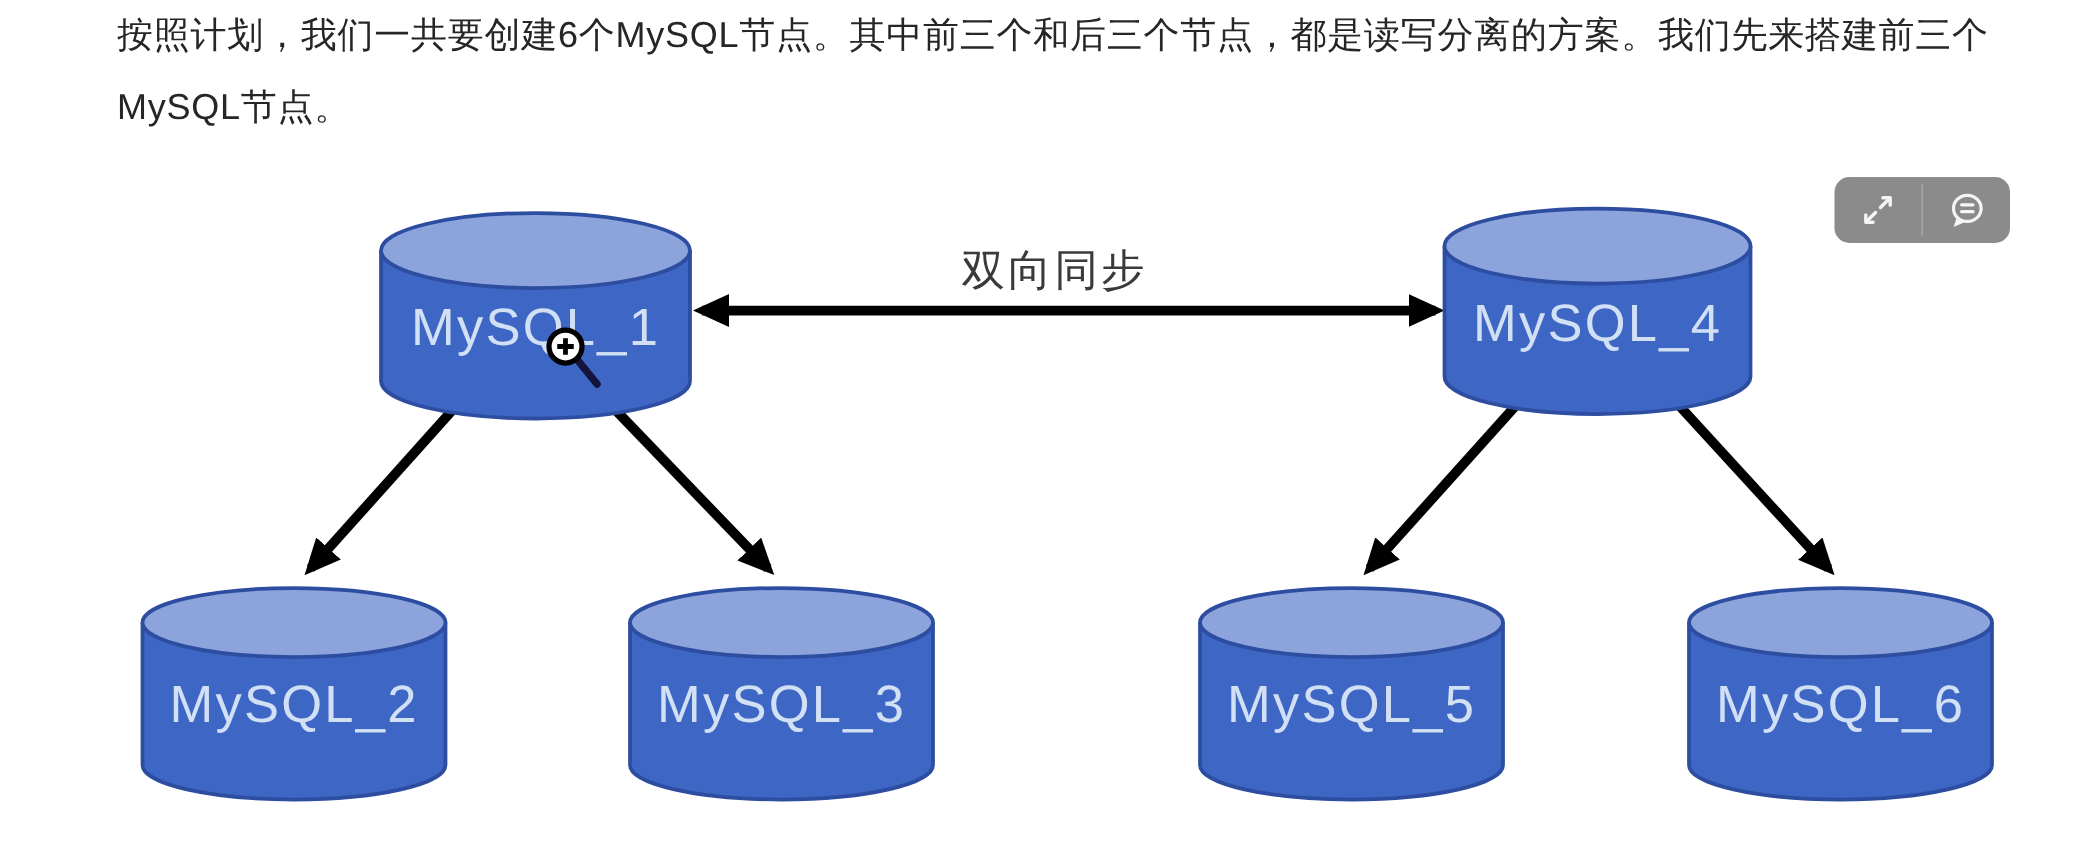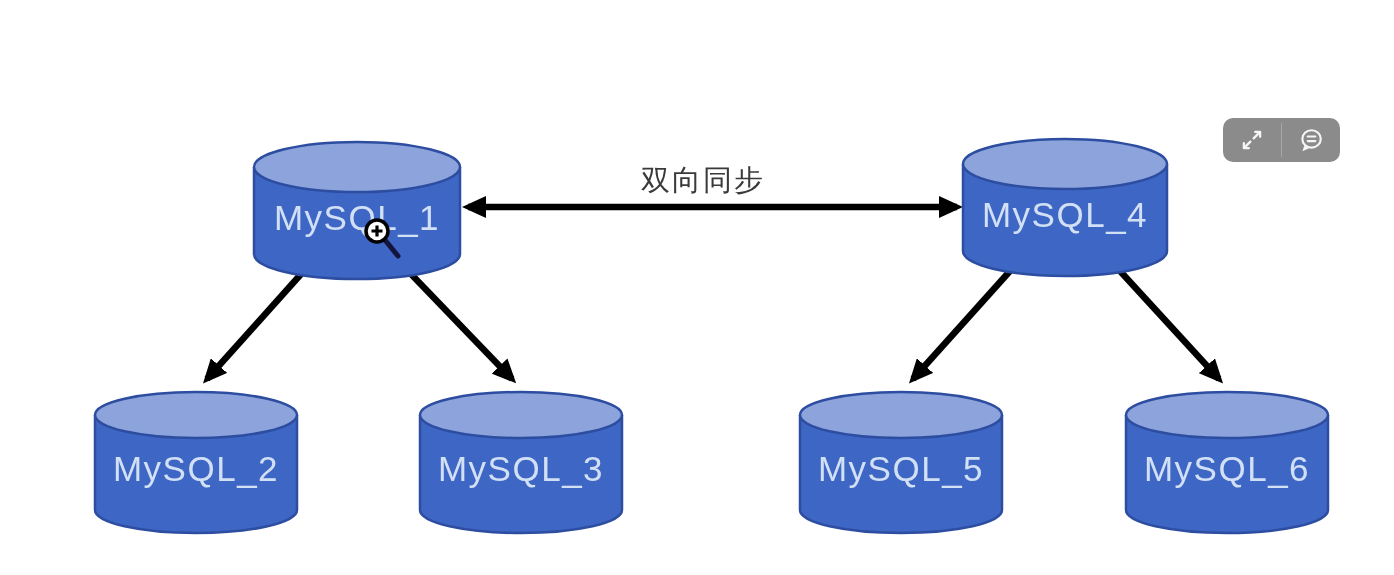--- a/index.html
+++ b/index.html
@@ -65,20 +65,21 @@
     width:1px;height:34px;
     background:#a8a8a8;
   }
   .cursor-layer{pointer-events:none;}
 </style>
 </head>
 <body>
 
 <div class="page">
 
+  <p class="intro">按照计划，我们一共要创建6个MySQL节点。其中前三个和后三个节点，都是读写分离的方案。我们先来搭建前三个MySQL节点。</p>
 
   <svg class="diagram-svg" viewBox="0 0 1394 575">
     <defs>
       <marker id="ah" markerUnits="userSpaceOnUse" markerWidth="24" markerHeight="22" refX="18" refY="11" orient="auto">
         <path class="arrow-head" d="M0,0 L24,11 L0,22 Z"></path>
       </marker>
       <marker id="ahr" markerUnits="userSpaceOnUse" markerWidth="24" markerHeight="22" refX="18" refY="11" orient="auto-start-reverse">
         <path class="arrow-head" d="M0,0 L24,11 L0,22 Z"></path>
       </marker>
     </defs>

